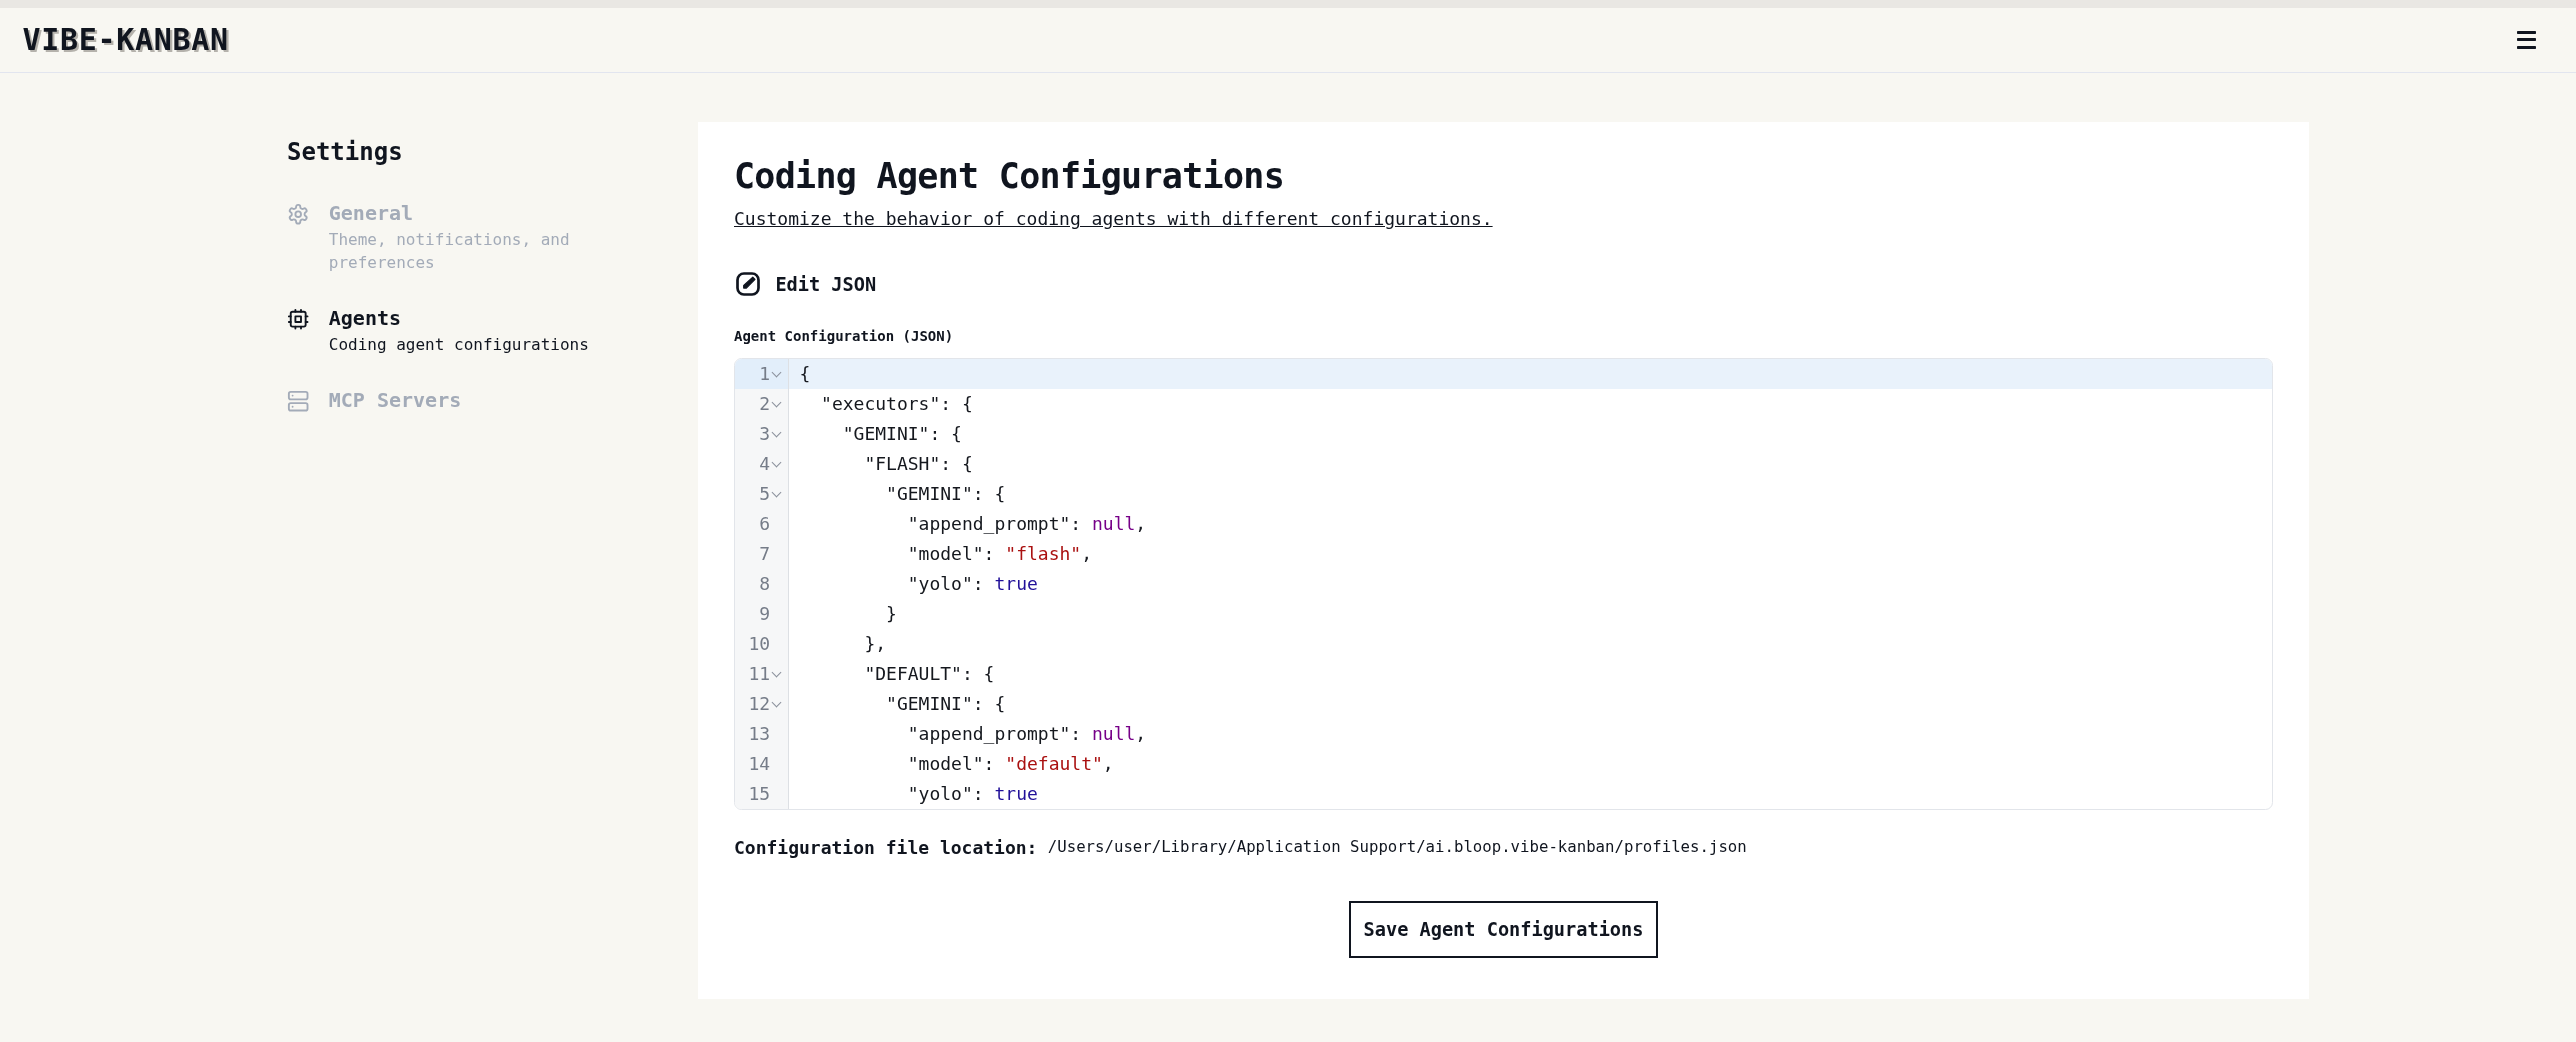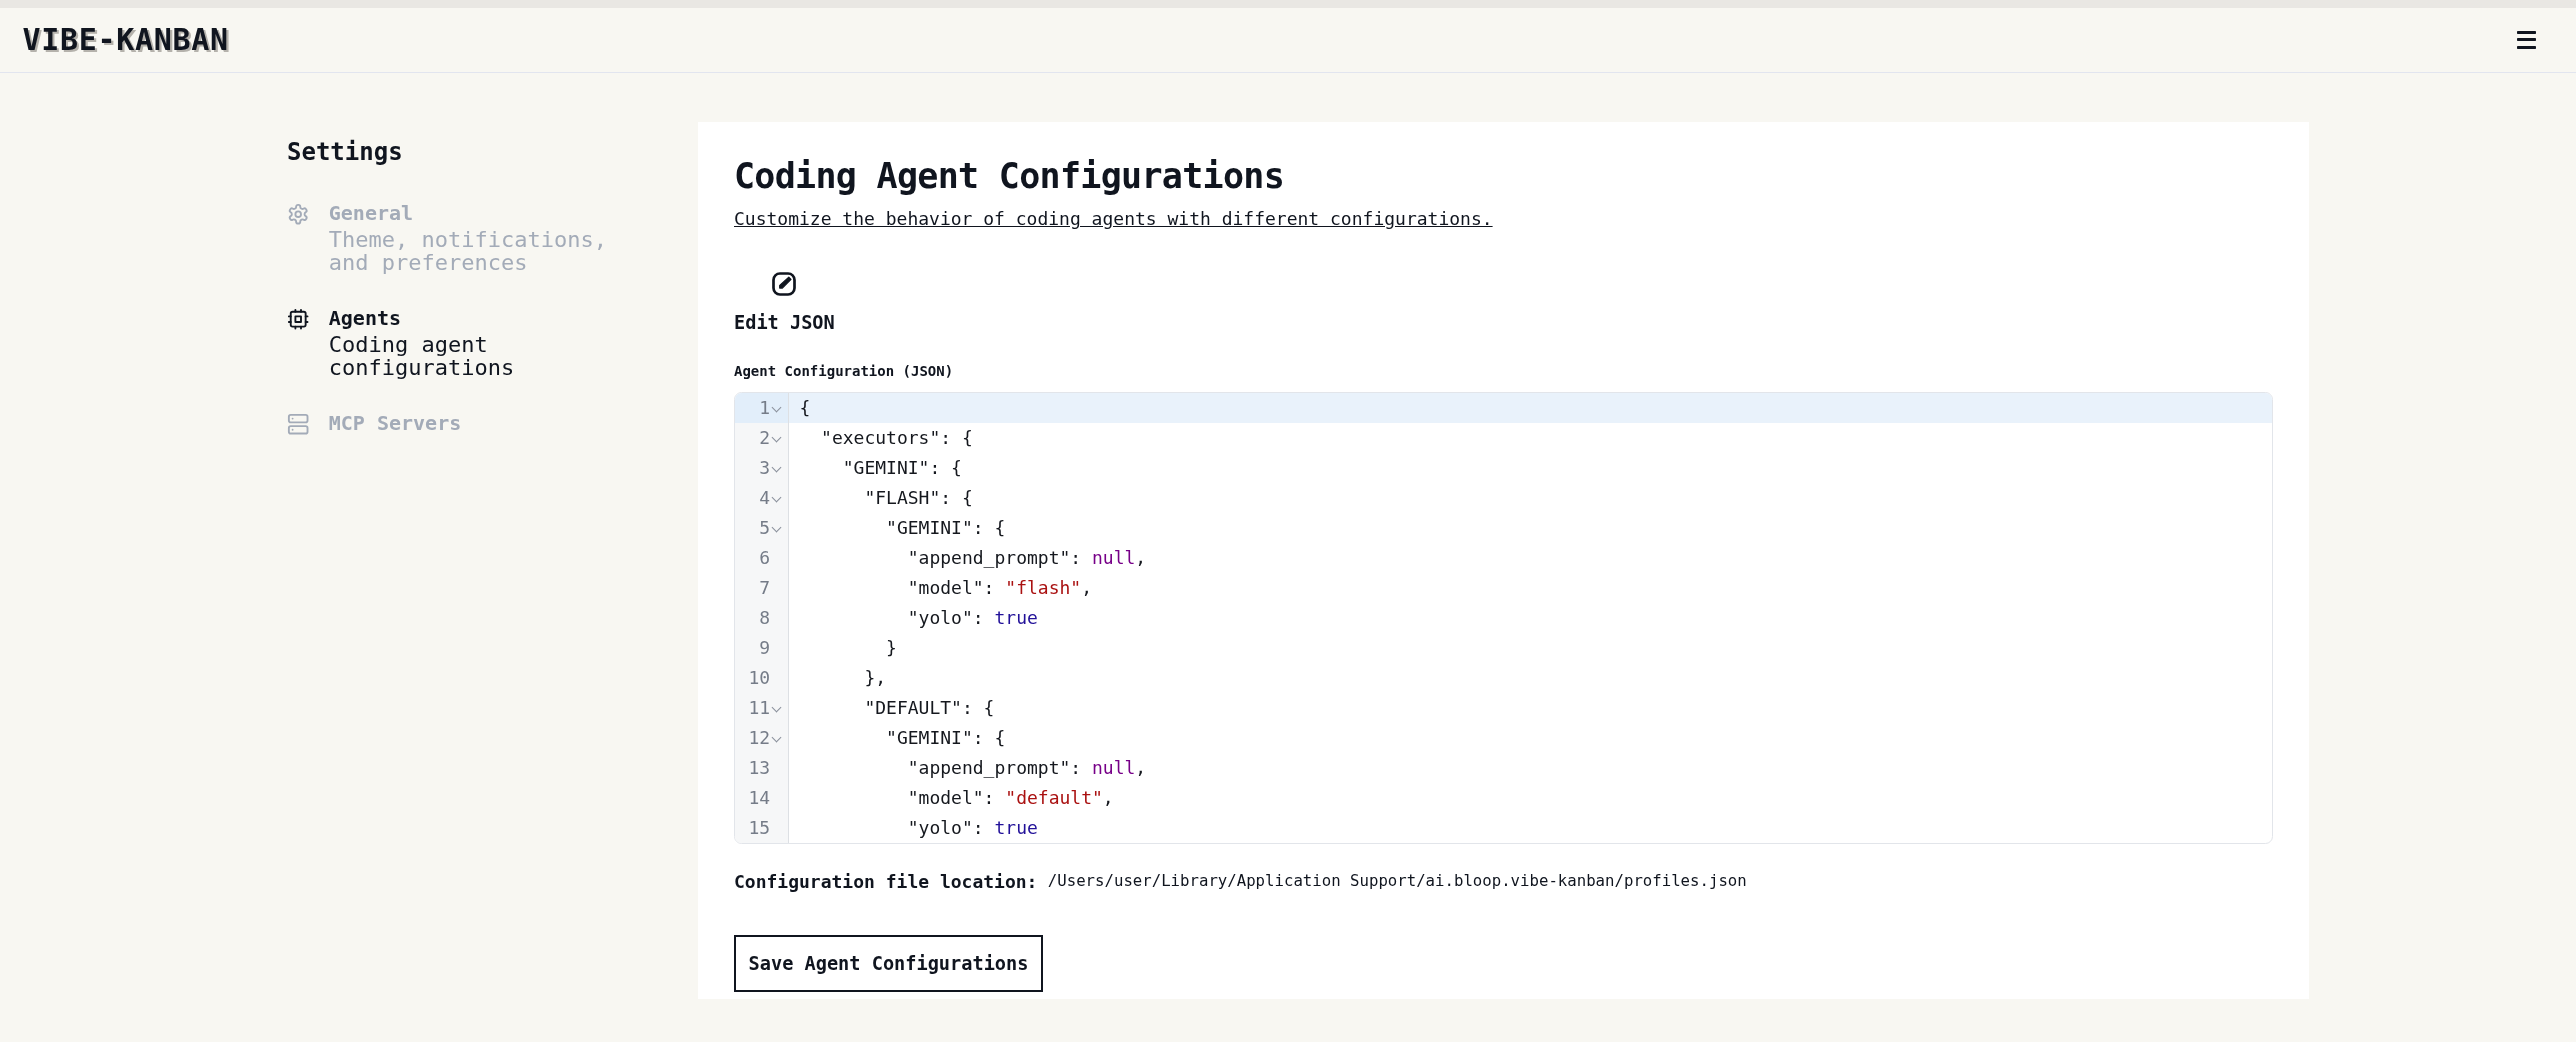--- a/index.html
+++ b/index.html
@@ -25,31 +25,31 @@
   .menu-btn{background:none;border:none;padding:3px;cursor:pointer;display:flex;flex-direction:column;gap:4.5px;}
   .menu-btn span{display:block;width:18.6px;height:3px;background:var(--text-dark,#10151f);border-radius:0.7px;}
   
   .sidebar{position:absolute;left:287px;top:138px;width:358px;}
   .sidebar-title{font-size:24px;font-weight:bold;margin:0 0 36px 0;}
   .side-item{display:flex;gap:19.4px;margin-bottom:33px;cursor:pointer;color:var(--text-muted,#a3abb8);}
   .side-item.active{color:var(--text-dark,#10151f);}
   .side-icon{flex:none;}
   .side-icon svg{width:22.4px;height:22.4px;margin-top:0.7px;display:block;}
   .side-label{font-size:20px;font-weight:bold;line-height:22.4px;margin-bottom:3.7px;}
-  .side-desc{font-size:22px;line-height:23px;max-width:298px;}
+  .side-desc{font-size:16px;line-height:23px;max-width:298px;}
   
   .card{
     position:absolute;left:698px;top:122px;width:1611px;height:877px;box-sizing:border-box;
     background:var(--card-bg,#ffffff);padding:33px 36px 36px 36px;
   }
   .page-title{font-size:35px;line-height:42px;font-weight:bold;margin:0;letter-spacing:-0.7px;}
   .page-subtitle{font-size:18px;line-height:23px;margin-top:10.4px;text-decoration:underline;}
   .edit-row{
     margin-top:40px;display:flex;align-items:center;gap:13.4px;
-    background:none;border:none;padding:0;font:inherit;color:inherit;cursor:pointer;flex-direction:column;
+    background:none;border:none;padding:0;font:inherit;color:inherit;cursor:pointer;
   }
   .edit-row svg{width:28px;height:28px;display:block;}
   .edit-label{font-size:18.6px;font-weight:bold;}
   .editor-label{margin-top:30px;font-size:14px;font-weight:bold;}
   
   .editor{
     margin-top:13.4px;border:1.5px solid #e2e5ea;border-radius:7.5px;overflow:hidden;background:#fff;
     cursor:text;
   }
   .cm-row{display:flex;height:30px;line-height:30px;font-size:18px;}
@@ -65,21 +65,21 @@
   .code{flex:1;white-space:pre;padding-left:10.4px;color:#15181e;}
   .cm-row.active .code{background:var(--active-line,#e9f2fb);}
   .cm-row.active .gutter{background:#e2eefa;}
   .tok-null{color:var(--c-null,#708);}
   .tok-str{color:var(--c-str,#a11);}
   .tok-bool{color:var(--c-bool,#219);}
   
   .file-row{margin-top:27px;font-size:18px;display:flex;align-items:flex-start;gap:10.4px;}
   .file-label{font-weight:bold;}
   .file-path{font-size:15.7px;}
-  .save-row{display:flex;justify-content:flex-start;margin-top:43px;}
+  .save-row{display:flex;justify-content:center;margin-top:43px;}
   .save-btn{
     box-sizing:border-box;width:309px;height:57px;background:#fff;border:2.2px solid var(--text-dark,#10151f);
     font:inherit;font-size:18.6px;font-weight:bold;color:var(--text-dark,#10151f);cursor:pointer;
   }
 </style>
 </head>
 <body>
 
 <div class="top-strip"></div>
 

